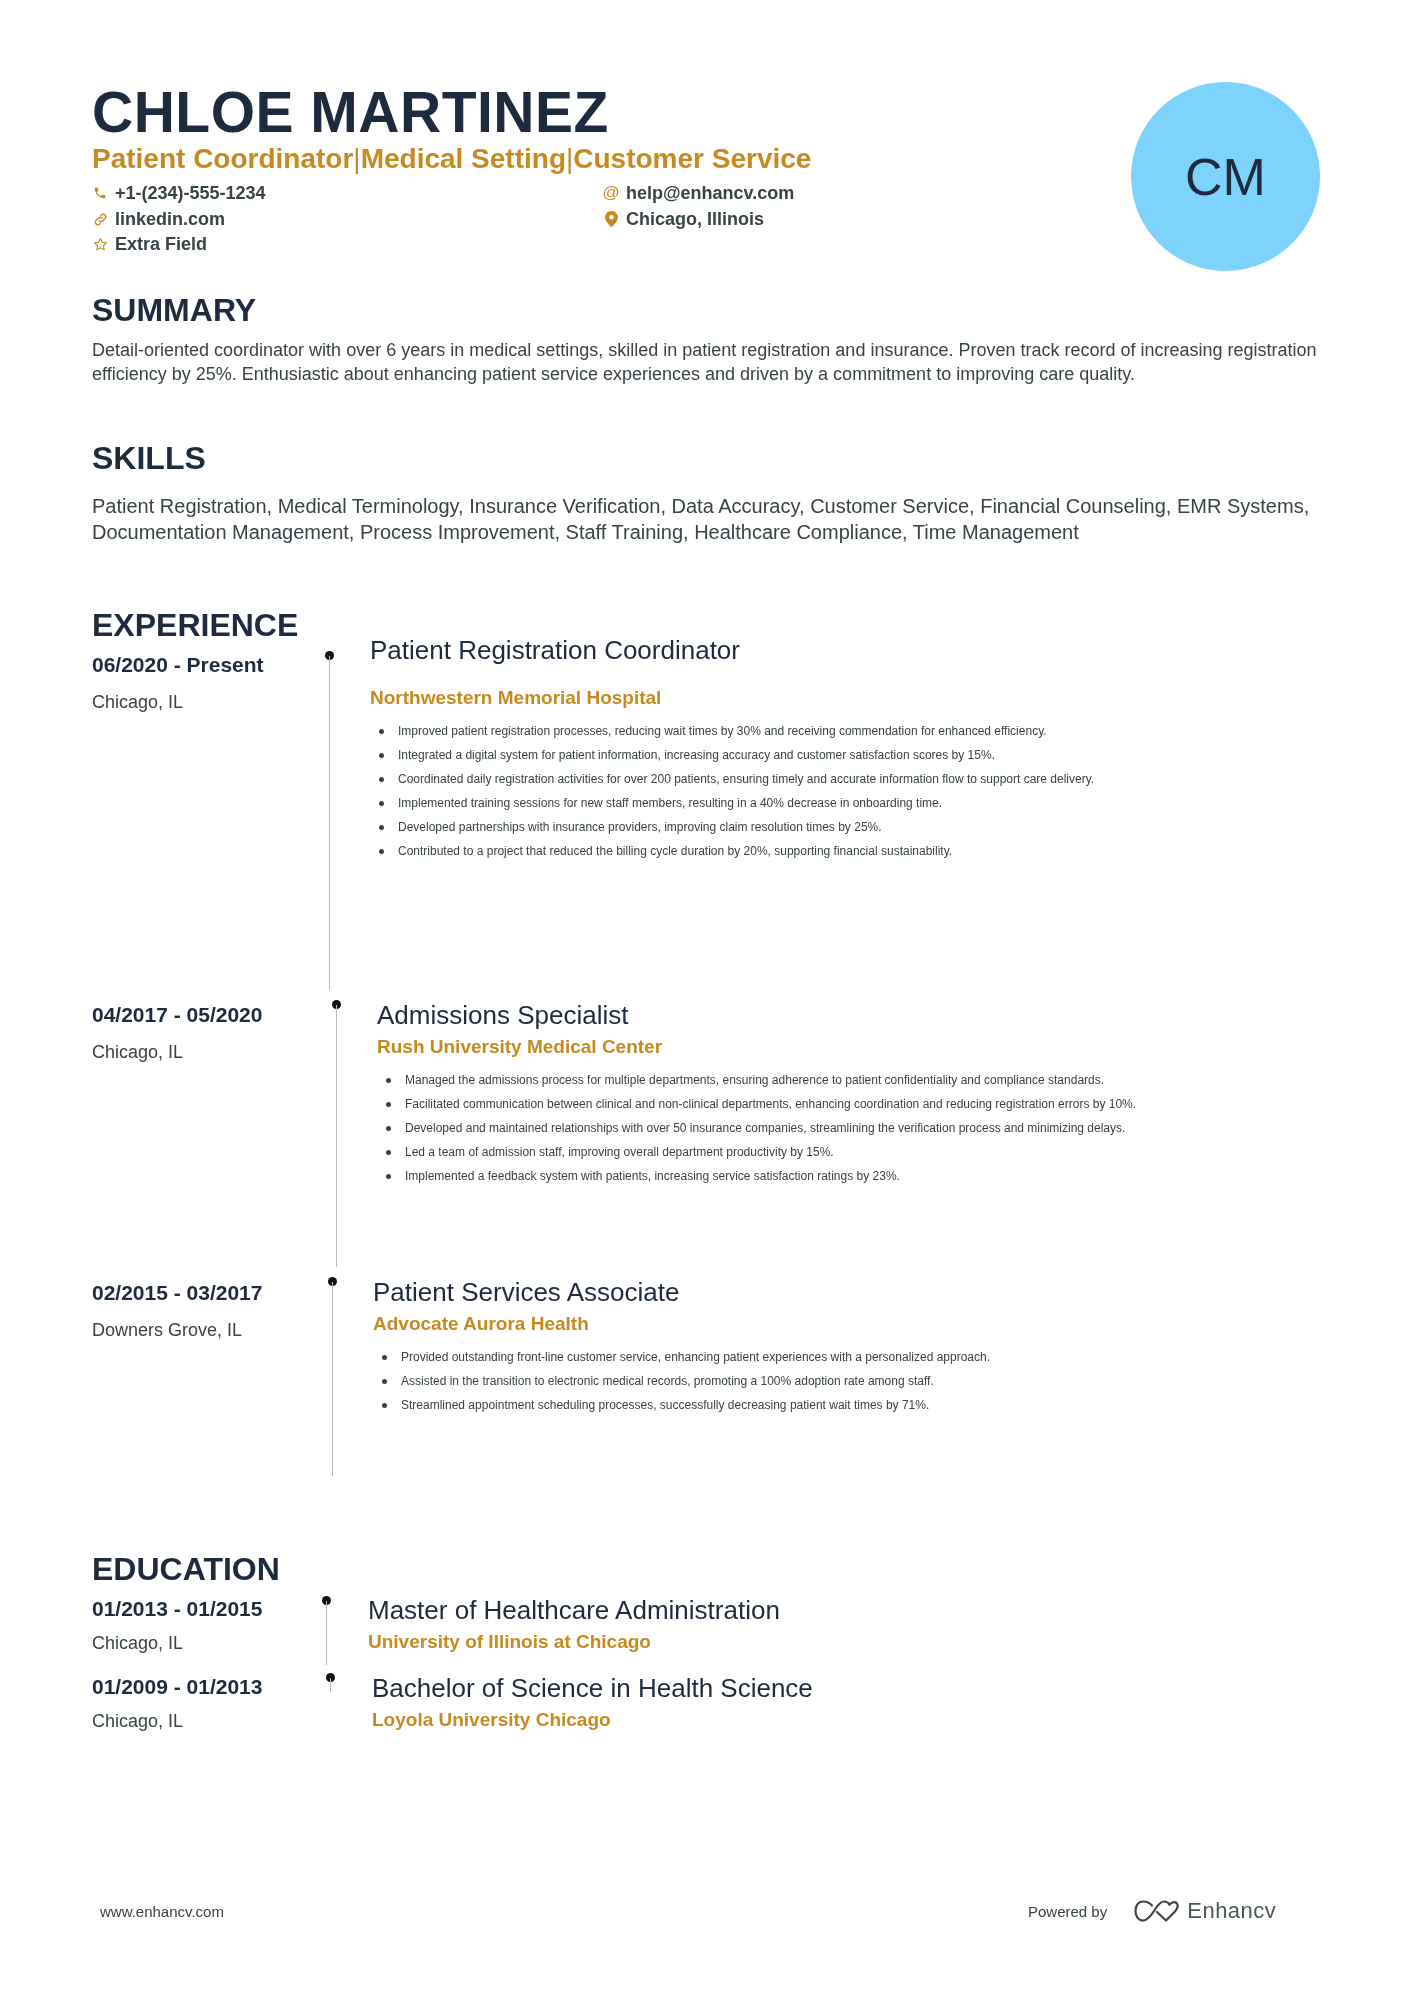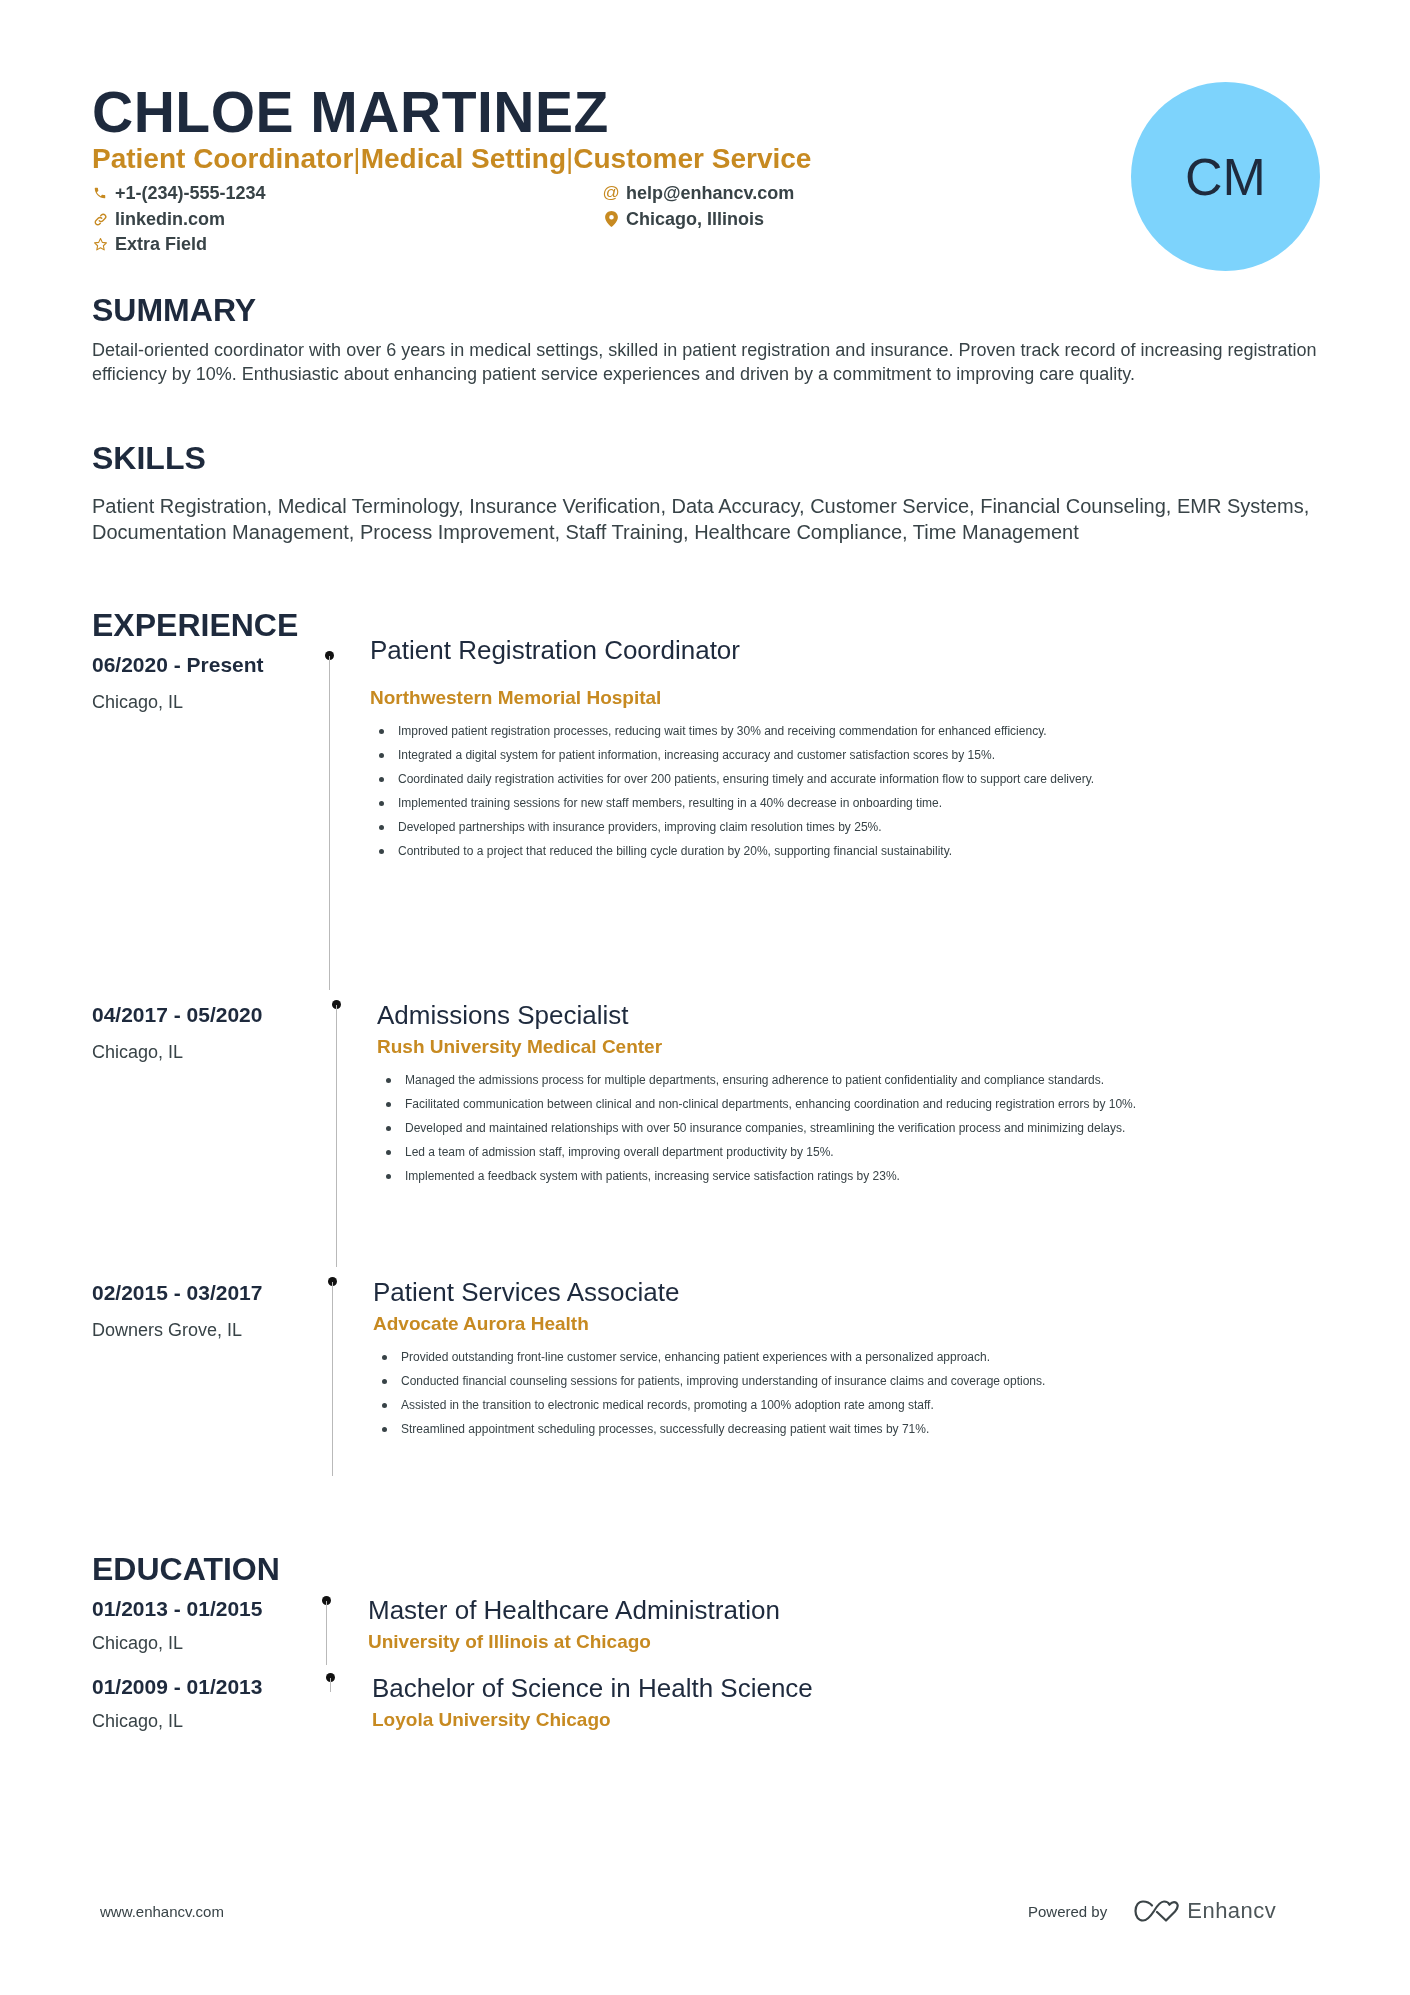--- a/index.html
+++ b/index.html
@@ -73,21 +73,21 @@
       </svg>
   </span>
   <span>Extra Field</span>
 </div>
 
 <div class="abs avatar">
   <span>CM</span>
 </div>
 
 <div class="abs section-title" style="top:292px;">SUMMARY</div>
-<div class="abs body-text" style="top:338px;">Detail-oriented coordinator with over 6 years in medical settings, skilled in patient registration and insurance. Proven track record of increasing registration efficiency by 10%. Enthusiastic about enhancing patient service experiences and driven by a commitment to improving care quality.</div>
+<div class="abs body-text" style="top:338px;">Detail-oriented coordinator with over 6 years in medical settings, skilled in patient registration and insurance. Proven track record of increasing registration efficiency by 25%. Enthusiastic about enhancing patient service experiences and driven by a commitment to improving care quality.</div>
 
 <div class="abs section-title" style="top:440px;">SKILLS</div>
 <div class="abs skills-text" style="top:493px;">Patient Registration, Medical Terminology, Insurance Verification, Data Accuracy, Customer Service, Financial Counseling, EMR Systems, Documentation Management, Process Improvement, Staff Training, Healthcare Compliance, Time Management</div>
 
 <div class="abs section-title" style="top:607px;">EXPERIENCE</div>
 
 <div class="abs entry-date" style="left:92px; top:652px;">06/2020 - Present</div>
 <div class="abs entry-loc" style="left:92px; top:691px;">Chicago, IL</div>
 <div class="abs tl-dot" style="left:325px; top:651px;"></div>
 <div class="abs tl-line" style="left:329px; top:656px; height:334px;"></div>
@@ -117,21 +117,20 @@
 </ul>
 
 <div class="abs entry-date" style="left:92px; top:1280px;">02/2015 - 03/2017</div>
 <div class="abs entry-loc" style="left:92px; top:1319px;">Downers Grove, IL</div>
 <div class="abs tl-dot" style="left:328px; top:1277px;"></div>
 <div class="abs tl-line" style="left:332px; top:1282px; height:194px;"></div>
 <div class="abs entry-title" style="left:373px; top:1277px;">Patient Services Associate</div>
 <div class="abs entry-company" style="left:373px; top:1312px;">Advocate Aurora Health</div>
 <ul class="abs bullets" style="left:374px; top:1345px; width:960px;">
   <li>Provided outstanding front-line customer service, enhancing patient experiences with a personalized approach.</li>
-  <li>Conducted financial counseling sessions for patients, improving understanding of insurance claims and coverage options.</li>
   <li>Assisted in the transition to electronic medical records, promoting a 100% adoption rate among staff.</li>
   <li>Streamlined appointment scheduling processes, successfully decreasing patient wait times by 71%.</li>
 </ul>
 
 <div class="abs section-title" style="top:1551px;">EDUCATION</div>
 
 <div class="abs entry-date" style="left:92px; top:1596px;">01/2013 - 01/2015</div>
 <div class="abs entry-loc" style="left:92px; top:1632px;">Chicago, IL</div>
 <div class="abs tl-dot" style="left:322px; top:1596px;"></div>
 <div class="abs tl-line" style="left:326px; top:1601px; height:64px;"></div>

